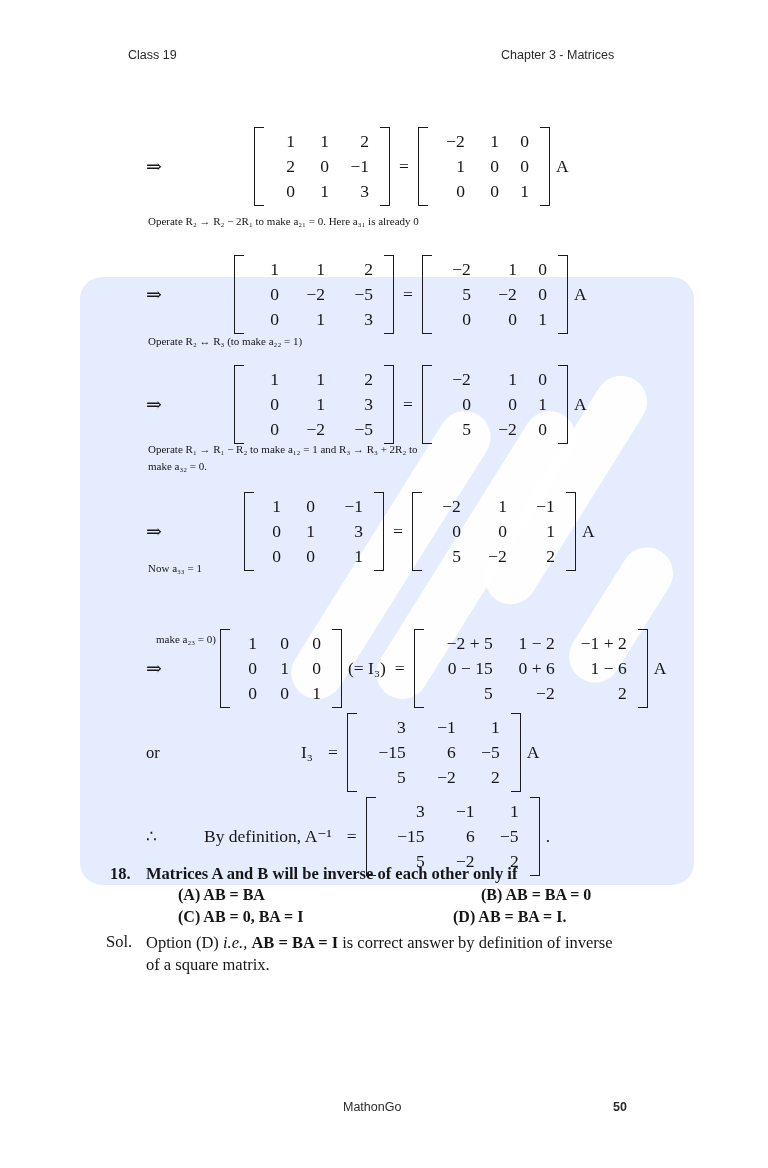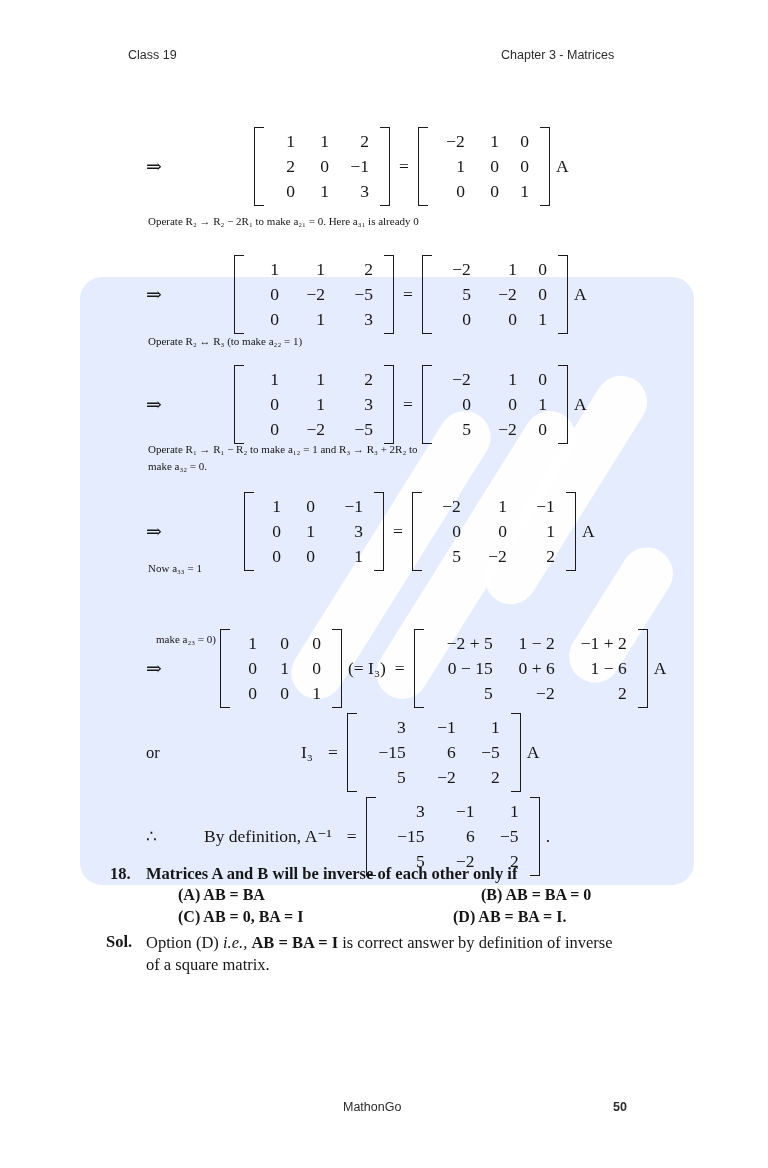--- a/index.html
+++ b/index.html
@@ -130,21 +130,21 @@
     white-space: nowrap;
   }
   .opt {
     position: absolute;
     font-weight: bold;
     font-size: 16px;
     white-space: nowrap;
   }
   .solLabel {
     position: absolute;
-    font-weight: bold;
+    font-weight: normal;
     font-size: 16.5px;
   }
   .solText {
     position: absolute;
     font-size: 16.5px;
     line-height: 22px;
     width: 470px;
   }
 
   

